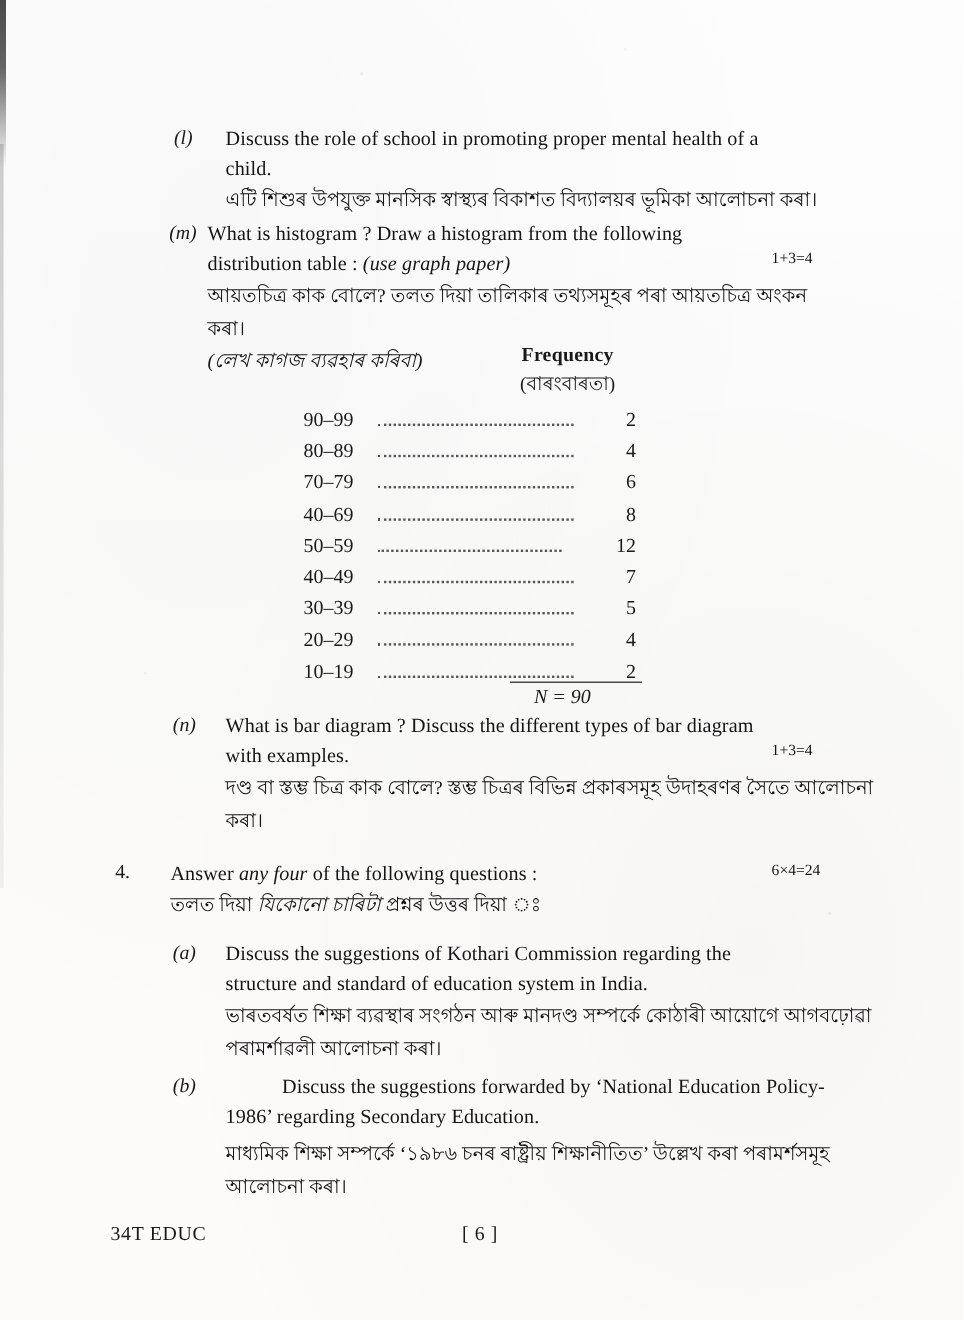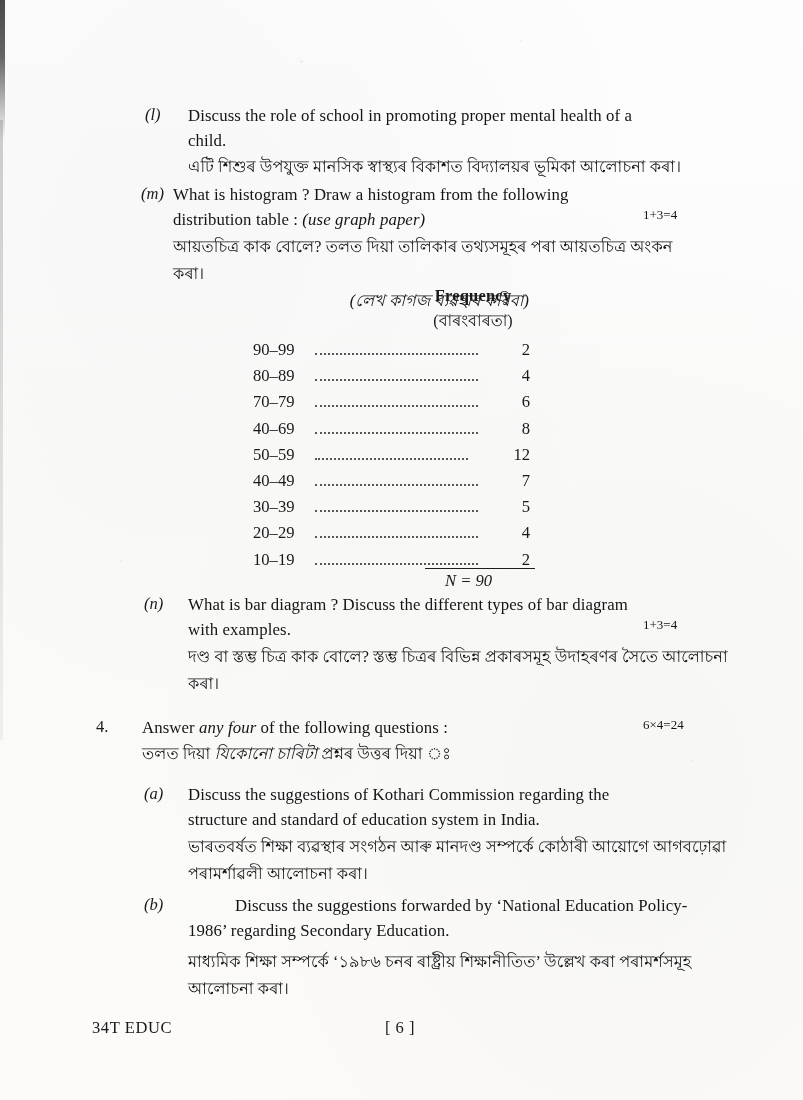--- a/index.html
+++ b/index.html
@@ -61,21 +61,21 @@
     position: absolute;
   }
   .eng {
     font-size: 16.8px;
     line-height: 25px;
     text-align: justify;
     color: #141414;
     letter-spacing: .1px;
   }
   .eng.nojust { text-align: left; }
-  .ital { font-style: italic; text-align: center; }
+  .ital { font-style: italic; }
 
   .asm {
     font-family: "Liberation Serif", "DejaVu Serif", serif;
     font-size: 16.2px;
     line-height: 27px;
     color: #141414;
     letter-spacing: .1px;
   }
   .asm.ital { font-style: italic; }
 

